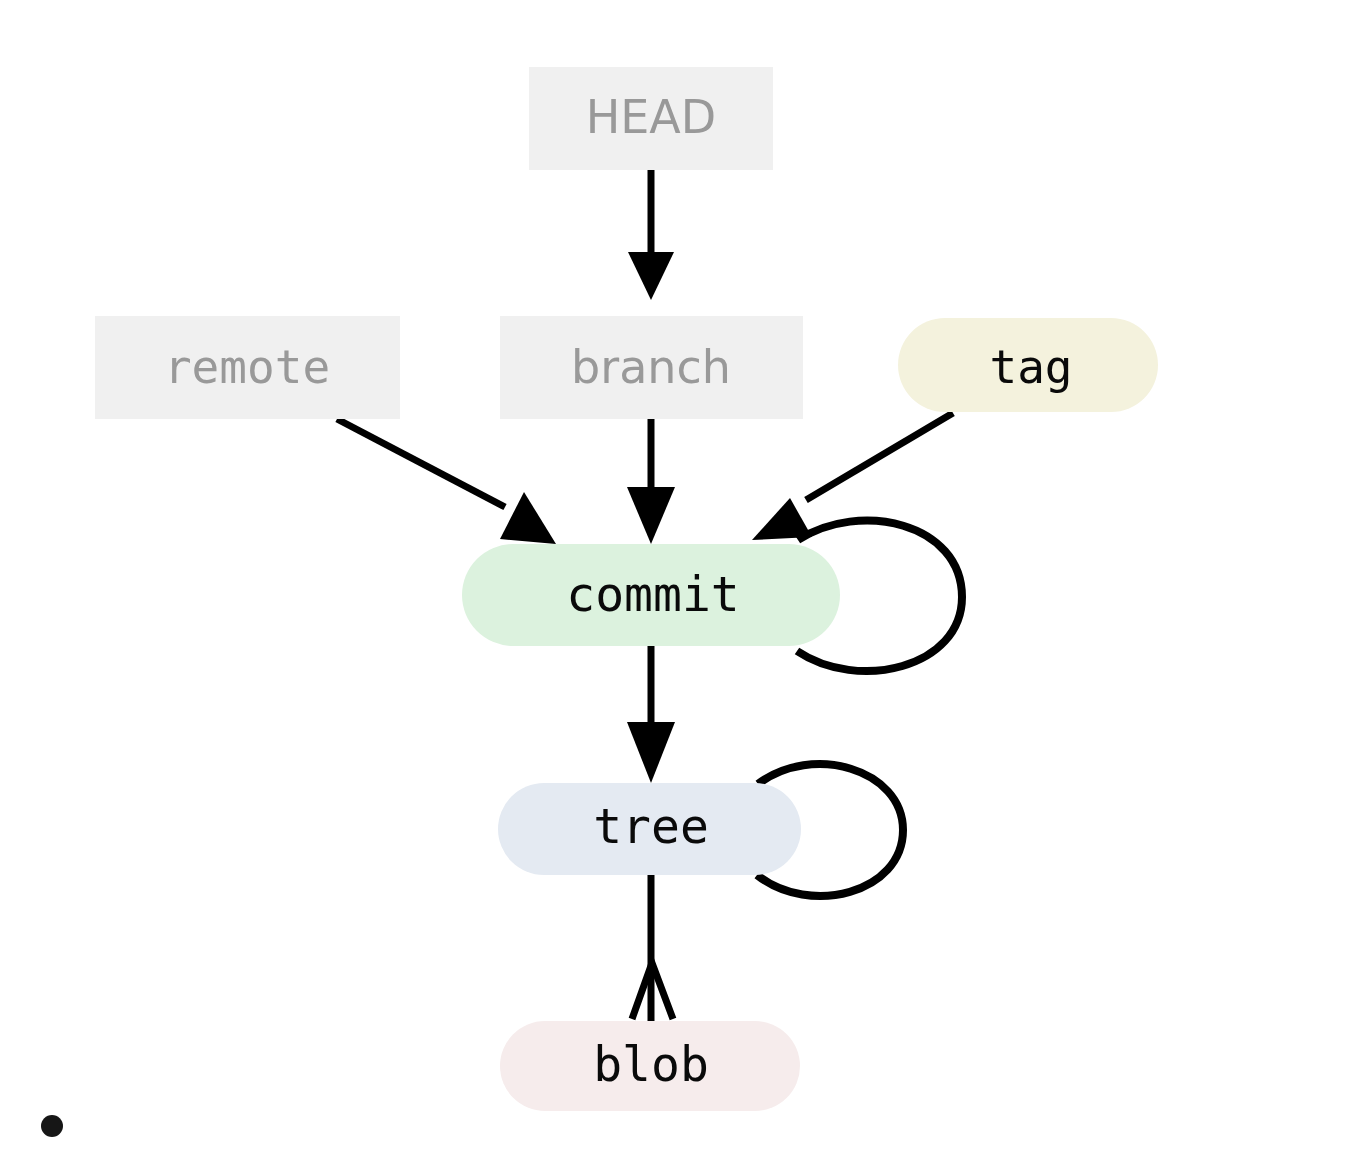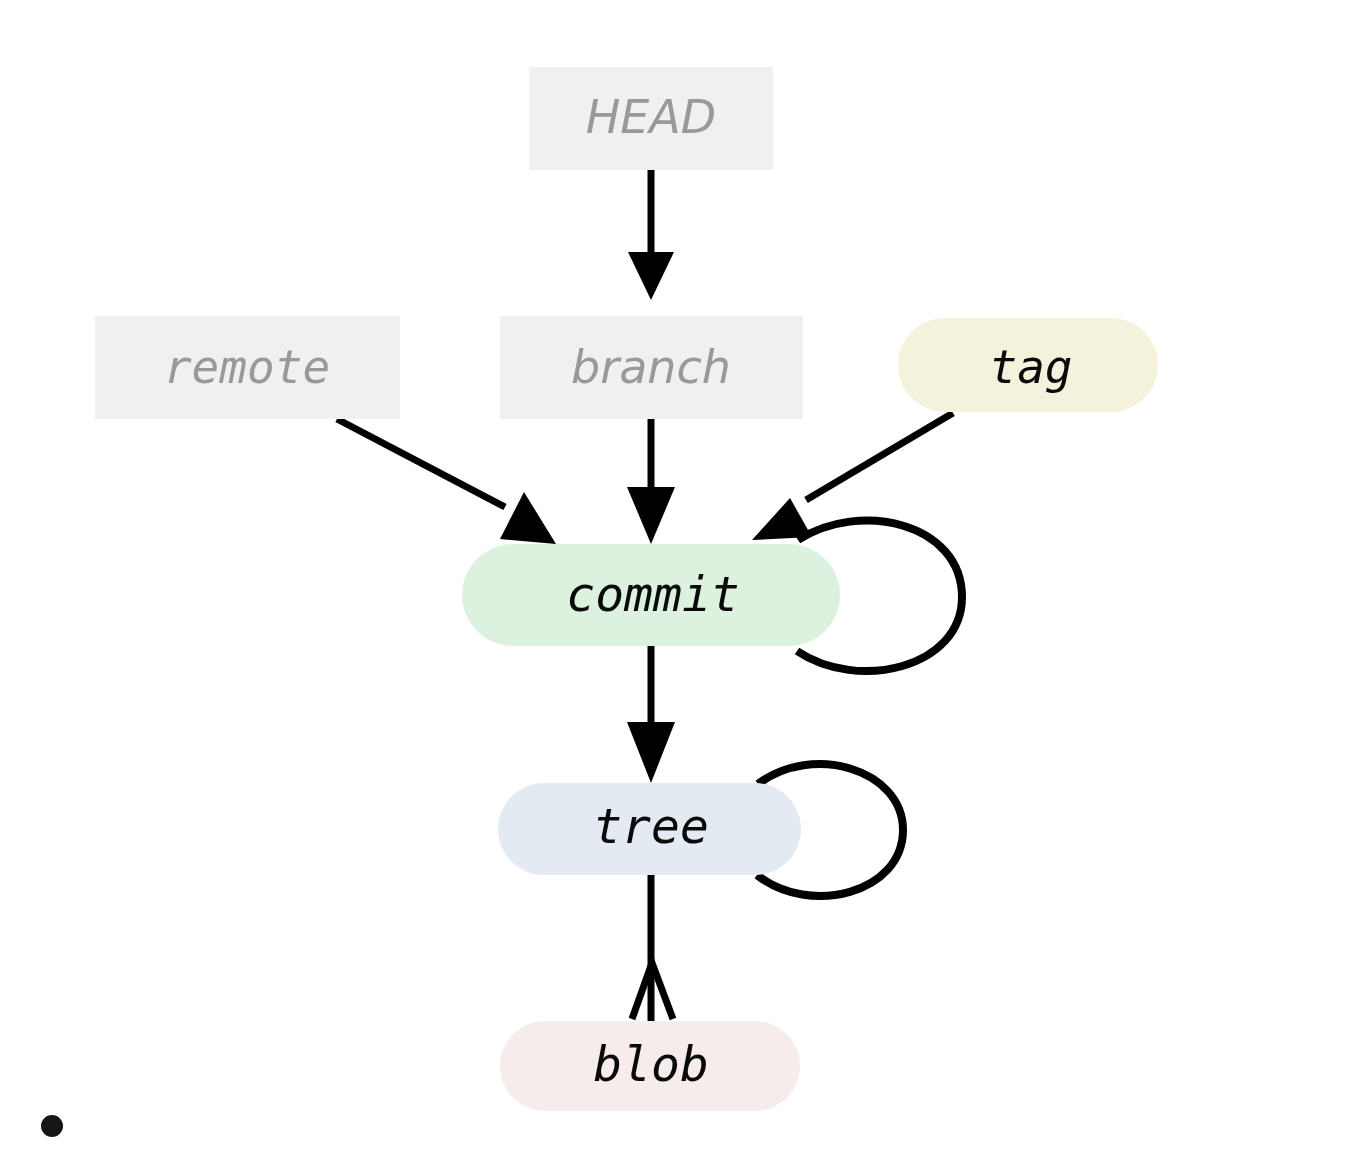--- a/index.html
+++ b/index.html
@@ -13,21 +13,20 @@
     font-family: "DejaVu Sans Mono", monospace;
     overflow: hidden;
     position: relative;
   }
   #diagram-root {
     position: absolute;
     left: 0;
     top: 0;
     width: 1368px;
     height: 1168px;
-    font-style: italic;
   }
   svg.graph-layer {
     position: absolute;
     left: 0;
     top: 0;
     width: 1368px;
     height: 1168px;
     display: block;
   }
   .node-label {

